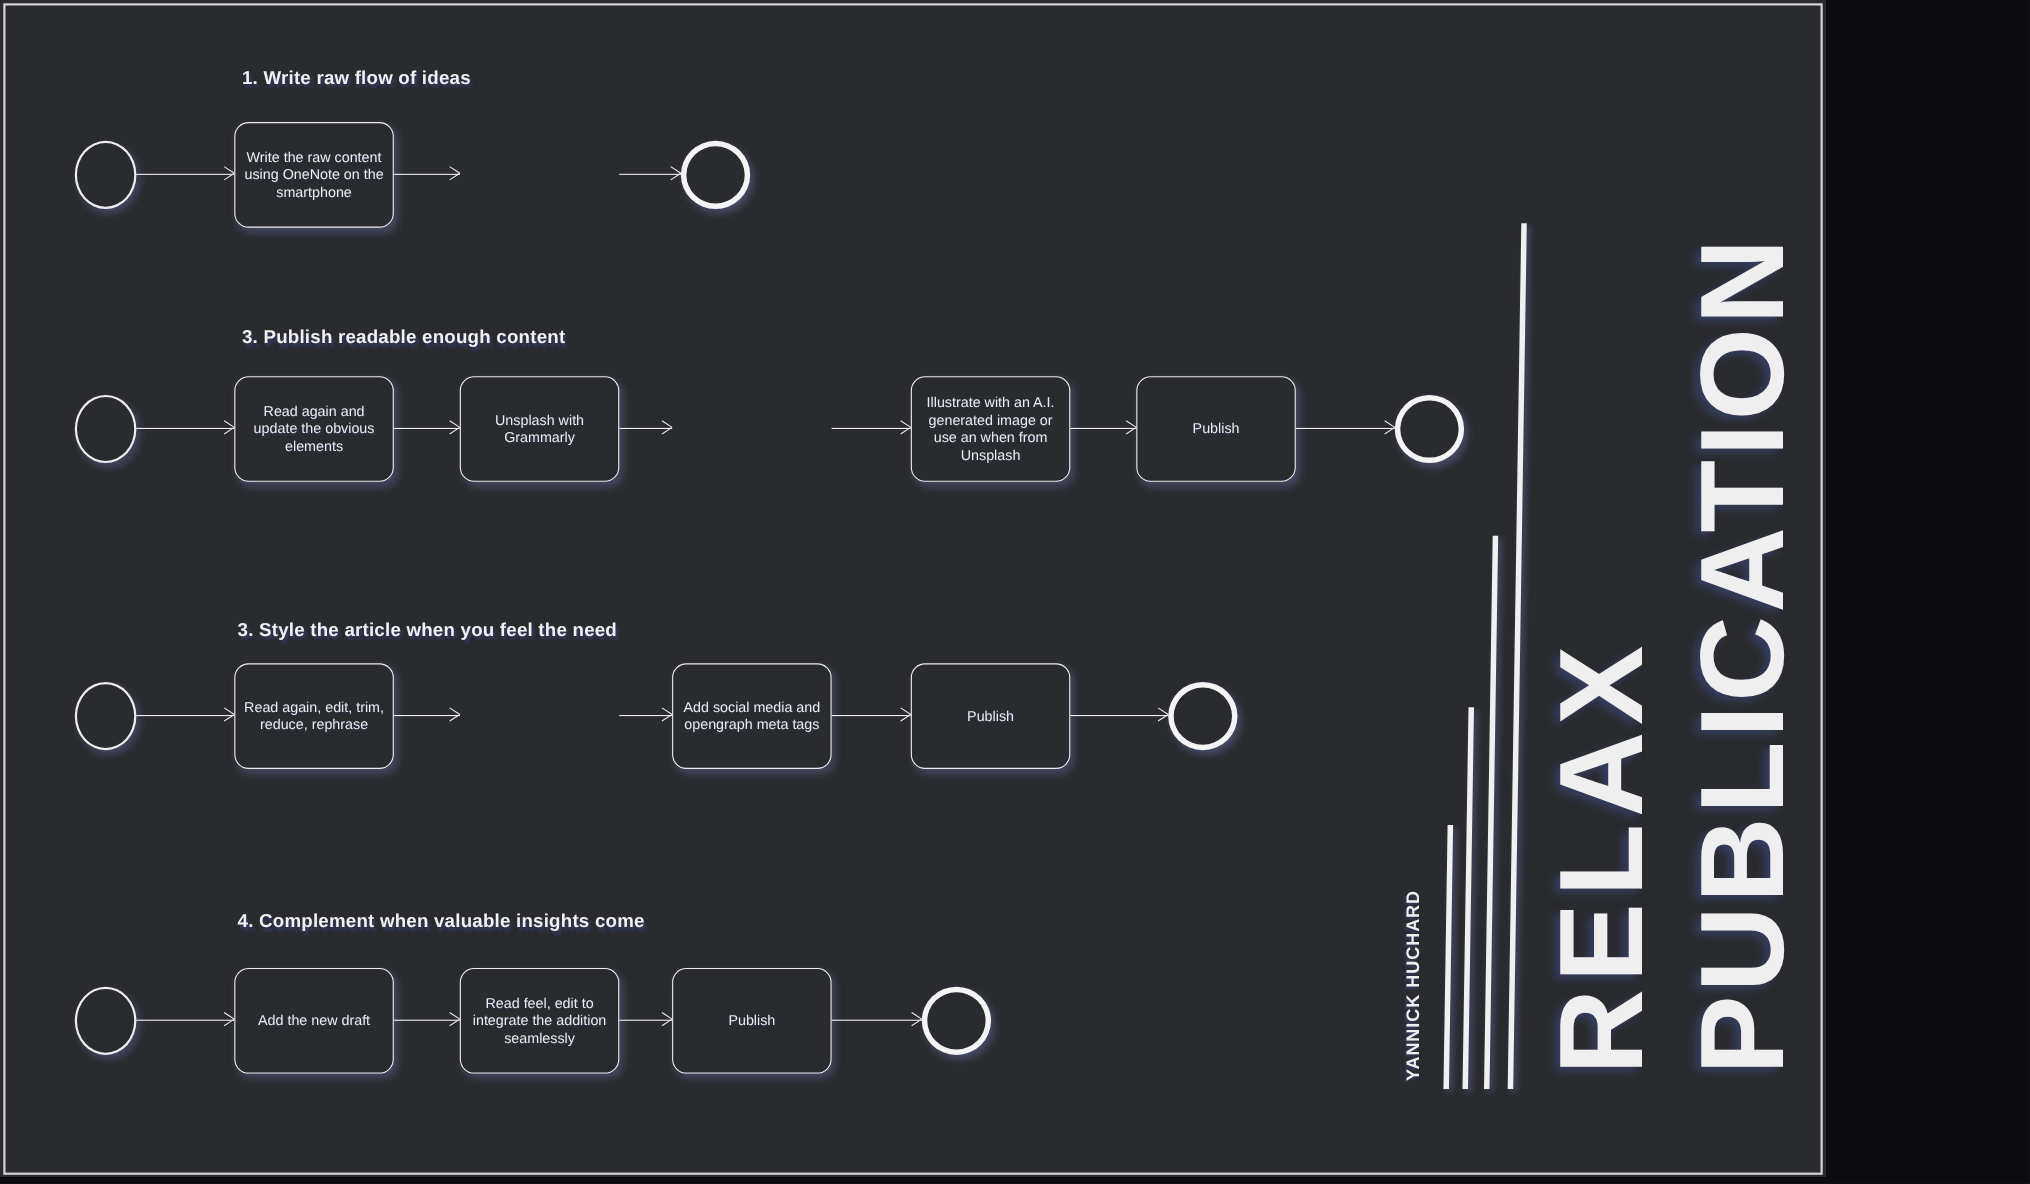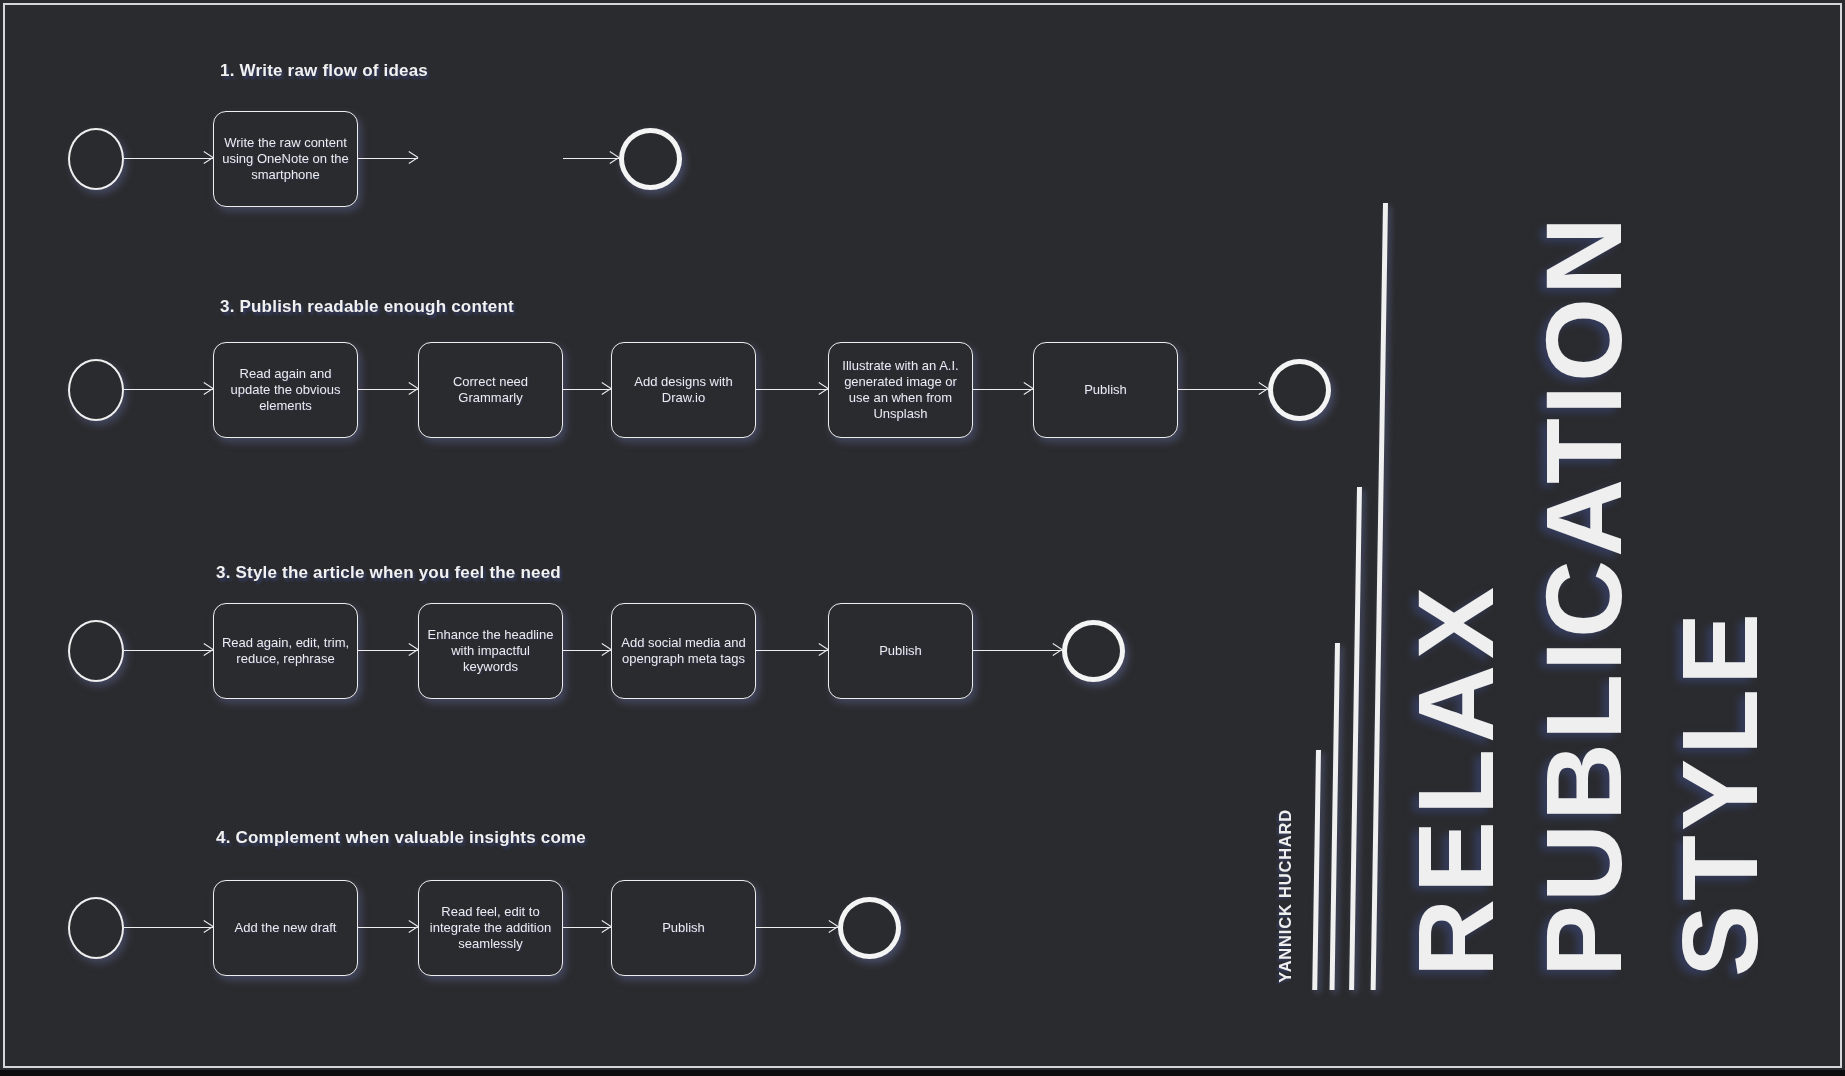--- a/index.html
+++ b/index.html
@@ -1,16 +1,16 @@
 <!DOCTYPE html>
 <html><head>
 <meta charset="utf-8">
 <style>
   html,body{margin:0;padding:0;background:#0c0c0e;}
-  #stage{position:relative;width:1845px;height:1076px;background:#2a2b2e;overflow:hidden;
+  #stage{position:relative;width:1660px;height:1076px;background:#2a2b2e;overflow:hidden;
          font-family:"Liberation Sans",sans-serif;}
   
   .inner-border{position:absolute;left:3px;top:3px;right:3px;bottom:8px;
                 border:2px solid #d6d6d8;pointer-events:none;z-index:40;}
   .bottom-strip{position:absolute;left:0;right:0;bottom:0;height:6px;background:#0c0c0e;z-index:39;}
   
   .heading{position:absolute;font-size:17px;font-weight:700;color:#f1f1f1;letter-spacing:.2px;
            text-shadow:2px 3px 3px rgba(55,65,115,.8);white-space:nowrap;}
   
   .node{position:absolute;width:145px;height:96px;box-sizing:border-box;
@@ -57,44 +57,39 @@
   <div class="arrow" style="left:563px;top:158px;width:56px"></div>
   <div class="end-circle" style="left:619px;top:128px"></div>
 
   <div class="heading" style="left:220px;top:297px">3. Publish readable enough content</div>
   <div class="start-circle" style="left:68px;top:359px"></div>
   <div class="arrow" style="left:124px;top:389px;width:89px"></div>
   <div class="node" style="left:213px;top:342px">Read again and
 update the obvious
 elements</div>
   <div class="arrow" style="left:358px;top:389px;width:60px"></div>
-  <div class="node" style="left:418px;top:342px">Correct need
+  <div class="node" style="left:418px;top:342px">Unsplash with
 Grammarly</div>
   <div class="arrow" style="left:563px;top:389px;width:48px"></div>
-  <div class="node" style="left:611px;top:342px">Add designs with
-Draw.io</div>
   <div class="arrow" style="left:756px;top:389px;width:72px"></div>
   <div class="node" style="left:828px;top:342px">Illustrate with an A.I.
 generated image or
 use an when from
 Unsplash</div>
   <div class="arrow" style="left:973px;top:389px;width:60px"></div>
   <div class="node" style="left:1033px;top:342px">Publish</div>
   <div class="arrow" style="left:1178px;top:389px;width:90px"></div>
   <div class="end-circle" style="left:1268px;top:359px"></div>
 
   <div class="heading" style="left:216px;top:563px">3. Style the article when you feel the need</div>
   <div class="start-circle" style="left:68px;top:620px"></div>
   <div class="arrow" style="left:124px;top:650px;width:89px"></div>
   <div class="node" style="left:213px;top:603px">Read again, edit, trim,
 reduce, rephrase</div>
   <div class="arrow" style="left:358px;top:650px;width:60px"></div>
-  <div class="node" style="left:418px;top:603px">Enhance the headline
-with impactful
-keywords</div>
   <div class="arrow" style="left:563px;top:650px;width:48px"></div>
   <div class="node" style="left:611px;top:603px">Add social media and
 opengraph meta tags</div>
   <div class="arrow" style="left:756px;top:650px;width:72px"></div>
   <div class="node" style="left:828px;top:603px">Publish</div>
   <div class="arrow" style="left:973px;top:650px;width:89px"></div>
   <div class="end-circle" style="left:1062px;top:620px"></div>
 
   <div class="heading" style="left:216px;top:828px">4. Complement when valuable insights come</div>
   <div class="start-circle" style="left:68px;top:897px"></div>

